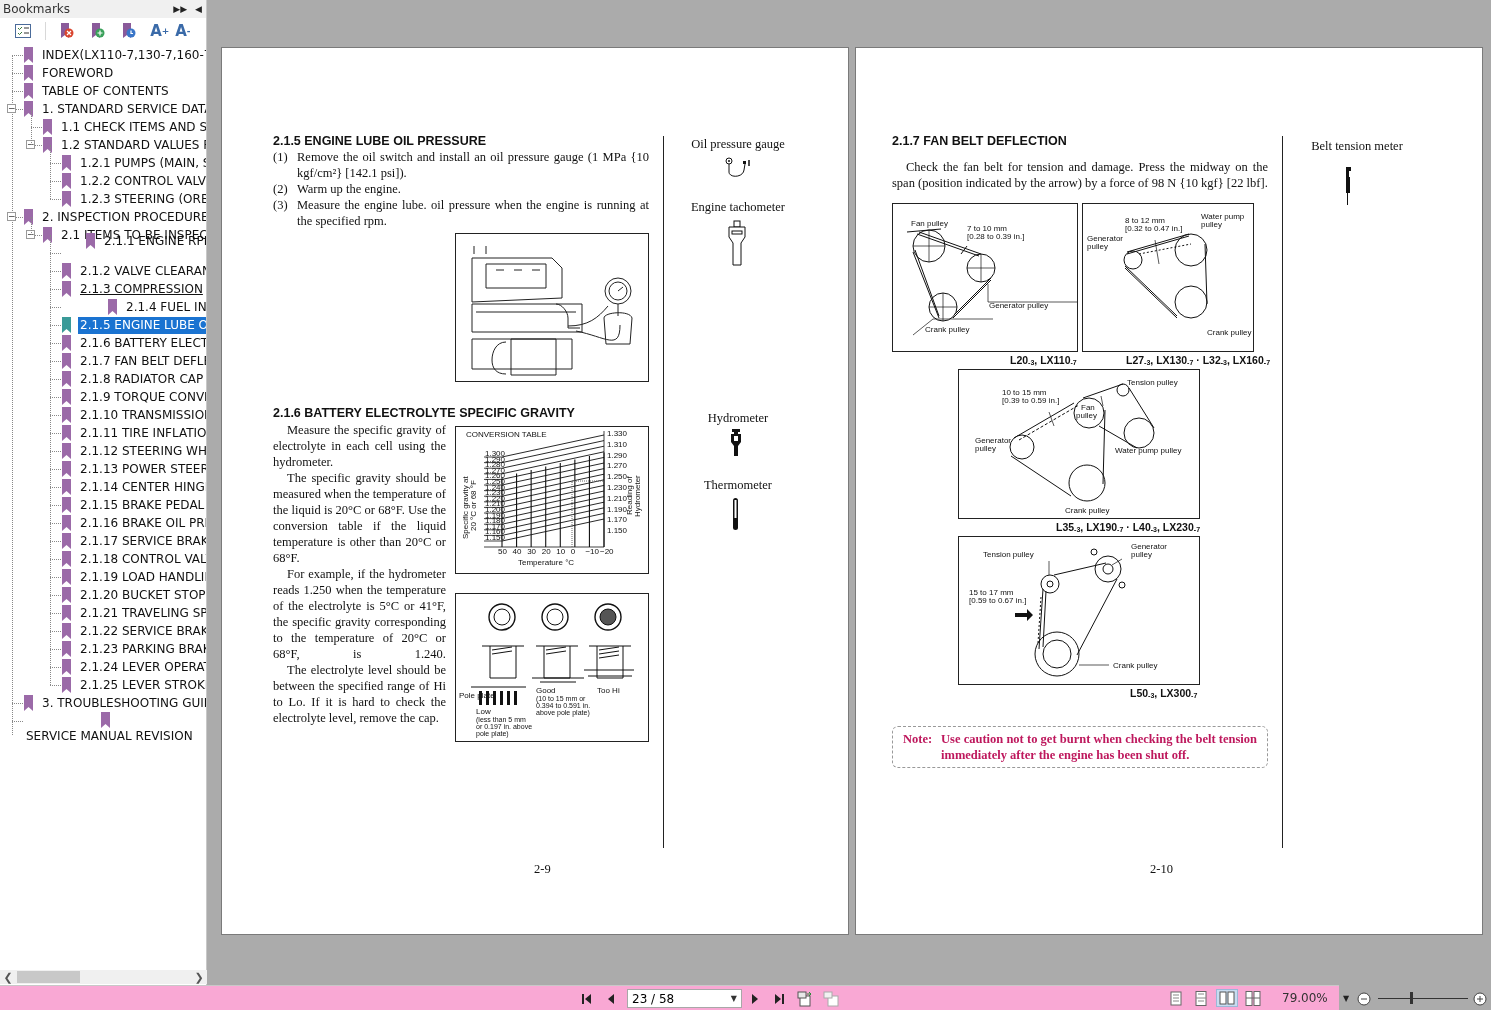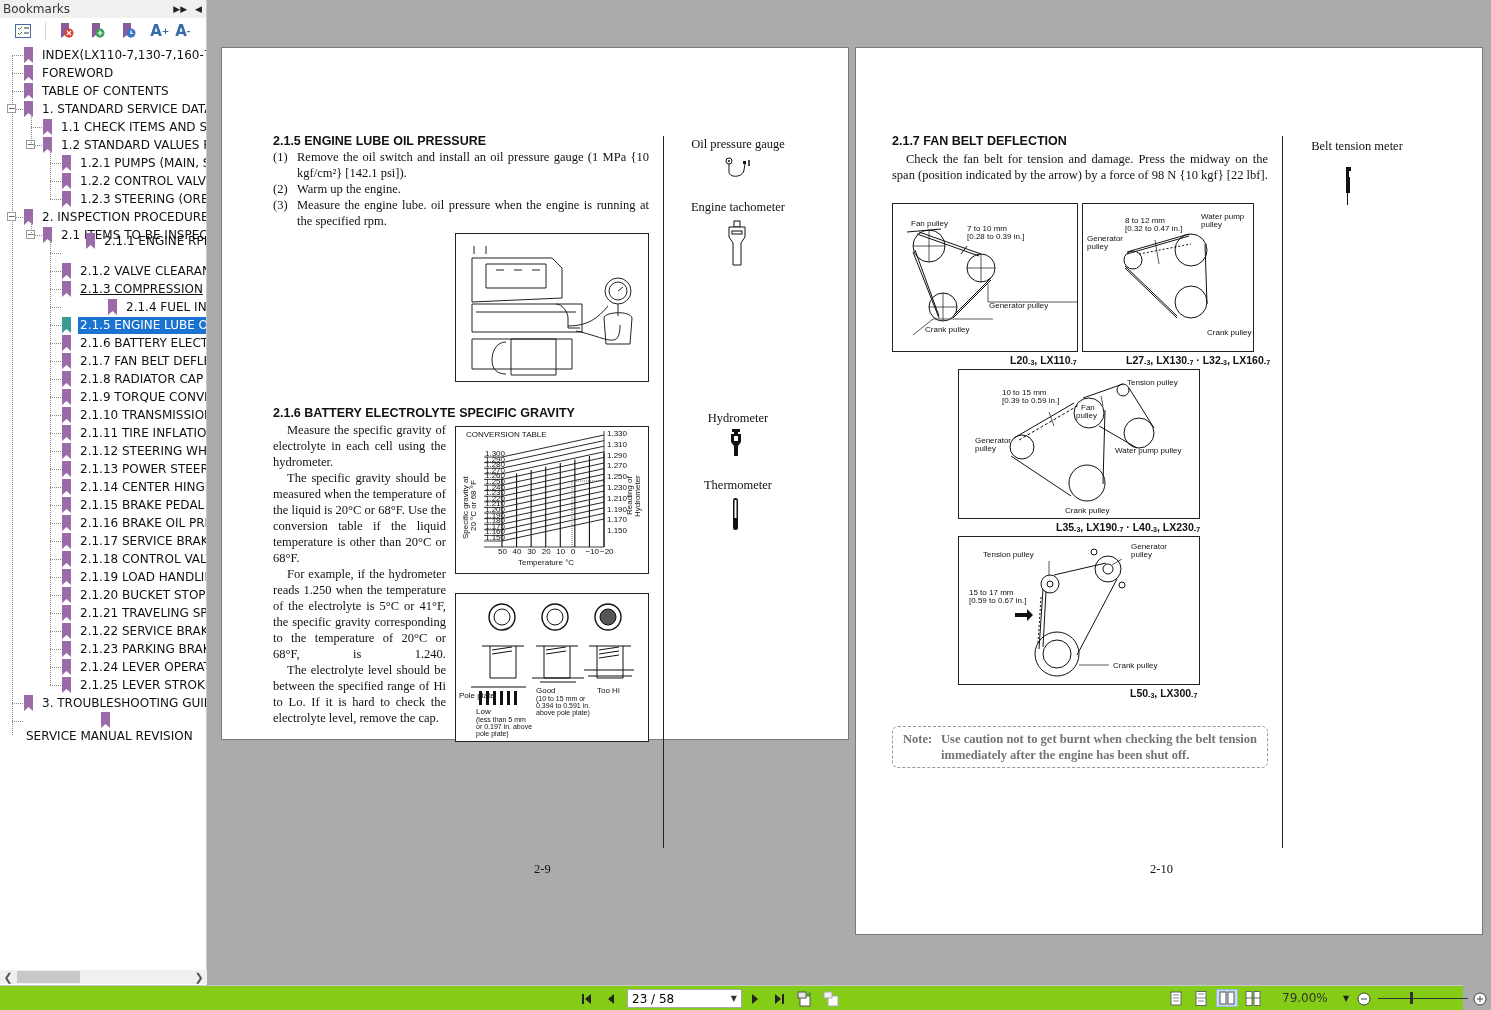--- a/index.html
+++ b/index.html
@@ -17,42 +17,42 @@
 .row.sel .lbl{background:#1a73d1;color:#fff;}
 .row.ul .lbl{text-decoration:underline;}
 .exp{position:absolute;width:9px;height:9px;border:1px solid #9a9a9a;background:#fff;font-size:9px;line-height:7px;text-align:center;color:#333;}
 .vline{position:absolute;border-left:1px dotted #888;width:0;}
 .hline{position:absolute;border-top:1px dotted #888;height:0;}
 #sb-hscroll{position:absolute;left:0;top:970px;width:207px;height:14px;background:#f0f0f0;display:flex;align-items:center;}
 #sb-hscroll .arr{width:16px;text-align:center;font-size:11px;color:#555;}
 #sb-hscroll .track{flex:1;height:12px;position:relative;}
 #sb-hscroll .thumb{position:absolute;left:1px;top:0;width:63px;height:12px;background:#c8c8c8;}
 .page{position:absolute;background:#fff;border:1px solid #7a7a7a;}
-#page-left{left:221px;top:47px;width:628px;height:693px;}
+#page-left{left:221px;top:47px;width:628px;height:888px;}
 #page-right{left:855px;top:47px;width:628px;height:888px;}
 .h2{position:absolute;font-family:"Liberation Sans",sans-serif;font-weight:bold;font-size:12.5px;color:#111;white-space:nowrap;}
 .para{position:absolute;font-family:"Liberation Serif",serif;font-size:12.5px;line-height:16px;color:#111;text-align:justify;}
 .para p{text-indent:14px;}
 .steps{position:absolute;font-family:"Liberation Serif",serif;font-size:12.5px;line-height:16px;color:#111;}
 .steps .st{display:flex;}
 .steps .n{width:24px;flex:none;}
 .steps .t{flex:1;text-align:justify;}
 .vrule{position:absolute;width:1px;background:#222;}
 .tool-lbl{position:absolute;font-family:"Liberation Serif",serif;font-size:12.5px;color:#111;text-align:center;white-space:nowrap;}
 .fig{position:absolute;border:1px solid #222;background:#fff;overflow:hidden;}
 .fig svg{display:block;}
 .cap{position:absolute;font-family:"Liberation Sans",sans-serif;font-weight:bold;font-size:10.5px;color:#111;white-space:nowrap;}
 .cap sub{font-size:7px;vertical-align:-1px;}
 .pgnum{position:absolute;font-family:"Liberation Serif",serif;font-size:12.5px;color:#111;}
-.note{position:absolute;left:36px;top:678px;width:376px;height:42px;border:1px dashed #999;border-radius:6px;font-family:"Liberation Serif",serif;font-weight:bold;font-size:12.5px;line-height:16px;color:#737373;padding:4px 10px;}
+.note{position:absolute;left:36px;top:678px;width:376px;height:42px;border:1px dashed #999;border-radius:6px;font-family:"Liberation Serif",serif;font-weight:bold;font-size:12.5px;line-height:16px;color:#be185d;padding:4px 10px;}
 .note .nl{display:flex;}
 .note .nk{width:38px;flex:none;}
 .note .nv{flex:1;text-align:justify;}
 .svgtxt{font-family:"Liberation Sans",sans-serif;font-size:8px;fill:#111;}
-#statusbar{position:absolute;left:0;top:985px;width:1463px;height:25px;background:#84cc16;border-top:1px solid #c8c8c8;}
+#statusbar{position:absolute;left:0;top:985px;width:1339px;height:25px;background:#f9a8d4;border-top:1px solid #c8c8c8;}
 .sbtn{position:absolute;top:4px;height:17px;display:flex;align-items:center;justify-content:center;font-size:13px;color:#222;}
 #page-box{position:absolute;left:627px;top:3px;width:115px;height:19px;border:1px solid #a8a8a8;background:#fff;font-size:12px;display:flex;align-items:center;justify-content:space-between;padding:0 4px;}
 #zoom-val{position:absolute;left:1282px;top:5px;font-size:12px;color:#333;}
 #zoom-slider{position:absolute;left:1378px;top:12px;width:90px;height:1px;background:#333;}
 #zoom-thumb{position:absolute;left:1410px;top:6px;width:3px;height:12px;background:#333;}
 </style>
 </head>
 <body>
 
 <div id="sidebar">
@@ -575,21 +575,21 @@
   <svg style="position:absolute;left:509px;top:449px;" width="10" height="34" viewBox="0 0 10 34">
       <rect x="2" y="1" width="5" height="32" rx="2.5" fill="#111"></rect>
       <rect x="3.5" y="3" width="2" height="18" fill="#fff"></rect>
     </svg>
 
   <div class="pgnum" style="left:312px;top:814px;">2-9</div>
 </div>
 
 <div id="page-right" class="page">
   <div class="h2" style="left:36px;top:86px;">2.1.7  FAN BELT DEFLECTION</div>
-  <div class="para" style="left:36px;top:103px;width:376px;">
+  <div class="para" style="left:36px;top:111px;width:376px;">
     <p>Check the fan belt for tension and damage. Press the midway on the span (position indicated by the arrow) by a force of 98 N {10 kgf} [22 lbf].</p>
   </div>
   <div class="vrule" style="left:426px;top:88px;height:712px;"></div>
 
   <div class="tool-lbl" style="left:446px;top:91px;width:110px;">Belt tension meter</div>
   <svg style="position:absolute;left:488px;top:118px;" width="10" height="40" viewBox="0 0 10 40">
       <path d="M2 1h5v4H6v22H4v12H3V27H2z" fill="#111"></path>
       <rect x="5" y="5" width="2" height="6" fill="#fff"></rect>
     </svg>
 

